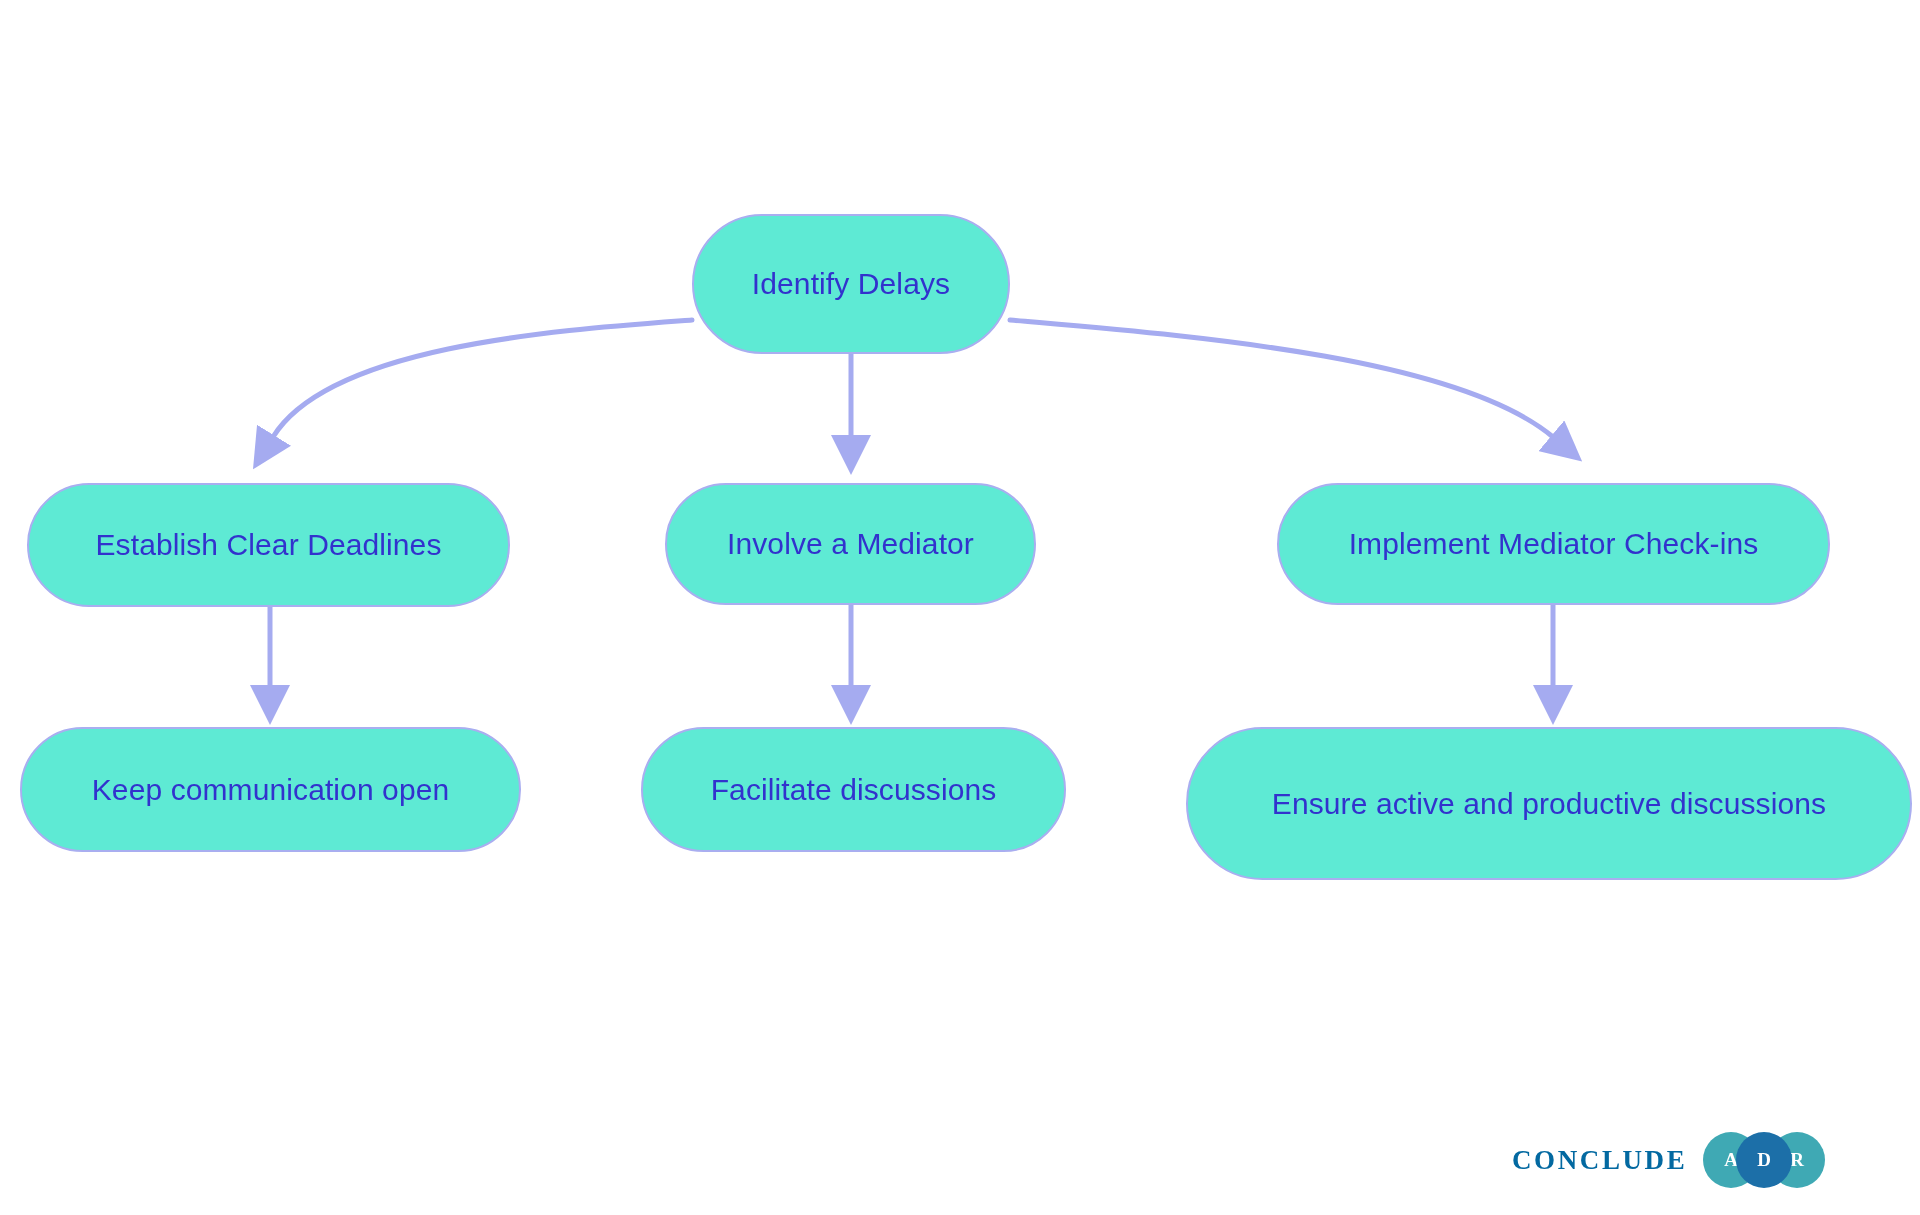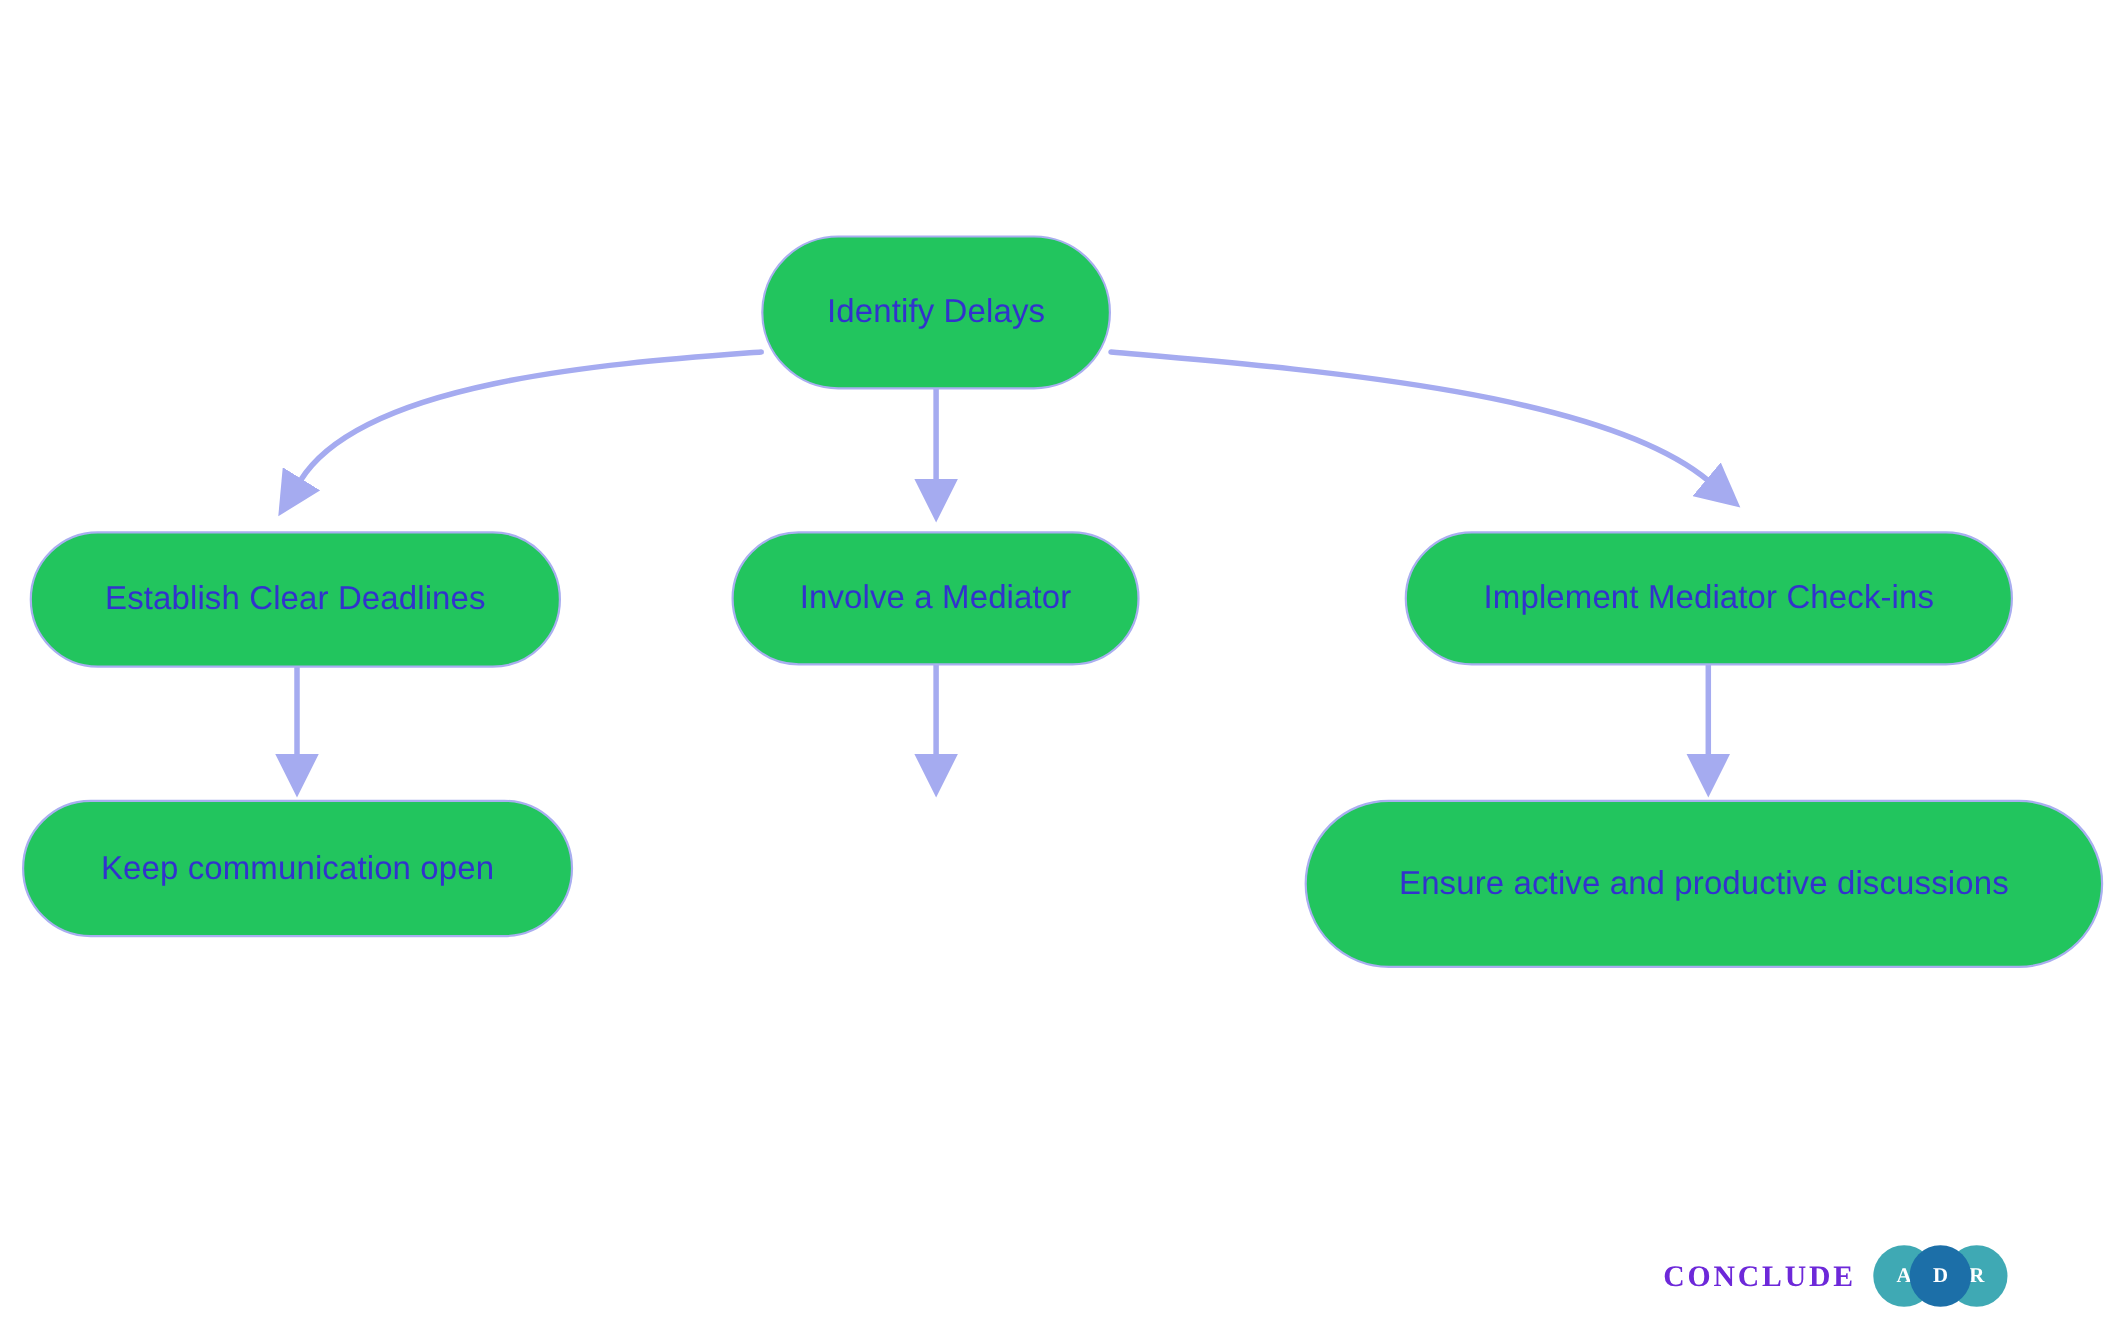--- a/index.html
+++ b/index.html
@@ -27,21 +27,21 @@
     width: 1920px;
     height: 1215px;
     pointer-events: none;
   }
   .node {
     position: absolute;
     box-sizing: border-box;
     display: flex;
     align-items: center;
     justify-content: center;
-    background: #22c55e;
+    background: #5eead4;
     border: 2px solid #a9aef0;
     border-radius: 999px;
     color: #3232cd;
     white-space: nowrap;
   }
   .node .node-label {
     font-family: "Liberation Sans", sans-serif;
     font-weight: 400;
     letter-spacing: 0.1px;
     line-height: 1;
@@ -111,21 +111,21 @@
     height: 64px;
     display: flex;
     align-items: center;
     gap: 16px;
   }
   #logo-wordmark {
     font-family: "Liberation Serif", serif;
     font-weight: 700;
     font-size: 27px;
     letter-spacing: 2.6px;
-    color: #6d28d9;
+    color: #0369a1;
     line-height: 1;
   }
   #logo-circles {
     position: relative;
     width: 122px;
     height: 56px;
   }
   .logo-circle {
     position: absolute;
     top: 0;
@@ -183,20 +183,23 @@
   </div>
 
   <div class="node" id="node-checkins">
     <span class="node-label">Implement Mediator Check-ins</span>
   </div>
 
   <div class="node" id="node-communication">
     <span class="node-label">Keep communication open</span>
   </div>
 
+  <div class="node" id="node-facilitate">
+    <span class="node-label">Facilitate discussions</span>
+  </div>
 
   <div class="node" id="node-productive">
     <span class="node-label">Ensure active and productive discussions</span>
   </div>
 
   <div id="logo">
     <span id="logo-wordmark">CONCLUDE</span>
     <span id="logo-circles">
       <span class="logo-circle" id="logo-circle-a">A</span>
       <span class="logo-circle" id="logo-circle-d">D</span>

